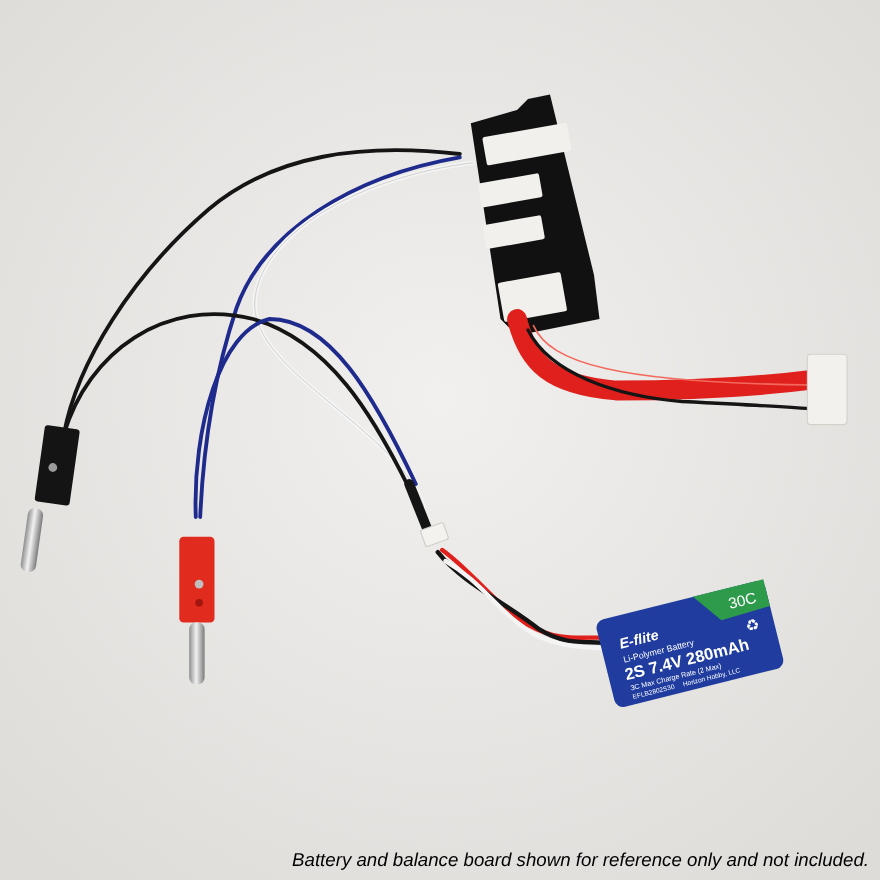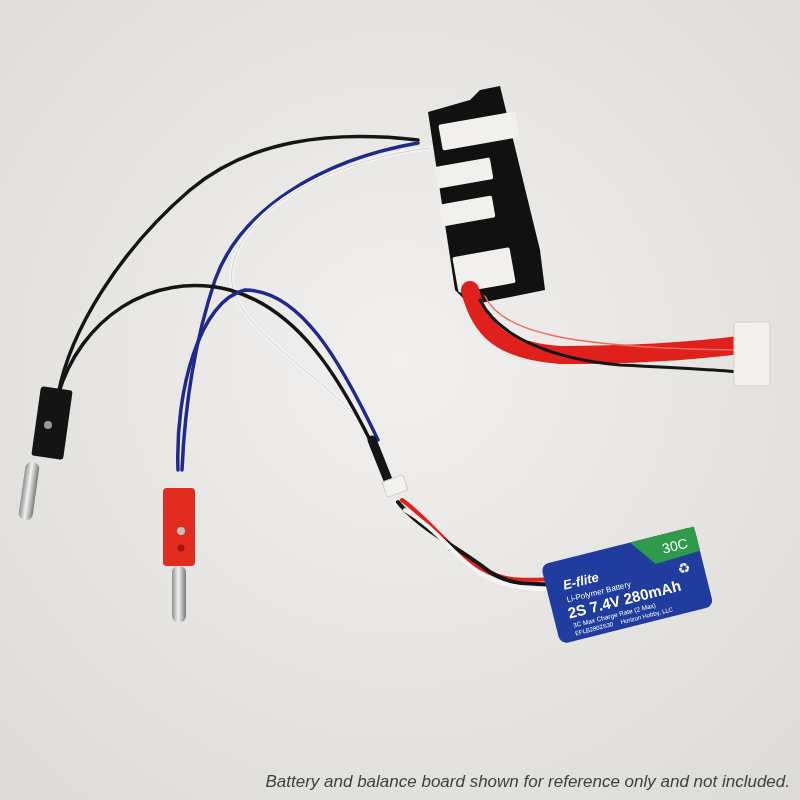--- a/index.html
+++ b/index.html
@@ -1,21 +1,21 @@
 <!DOCTYPE html>
 <html><head>
   <meta charset="utf-8">
   <style>
     html, body { margin: 0; padding: 0; }
     body { width: 800px; height: 800px; overflow: hidden; background: #e9e8e6; position: relative; }
     .photo { position: absolute; left: 0; top: 0; width: 800px; height: 800px; }
     .caption {
       position: absolute; right: 10px; bottom: 8px;
       font-family: "Liberation Sans", sans-serif; font-style: italic;
-      font-size: 17px; color: #404040; white-space: nowrap;
+      font-size: 17px; color: #000000; white-space: nowrap;
     }
     .svg-text { font-family: "Liberation Sans", sans-serif; }
   </style>
 </head>
 <body>
 
 <svg class="photo" viewBox="0 0 800 800" xmlns="http://www.w3.org/2000/svg">
   <defs>
     <radialGradient id="bg" cx="50%" cy="45%" r="70%">
       <stop offset="0%" stop-color="#f1f0ee"></stop>

